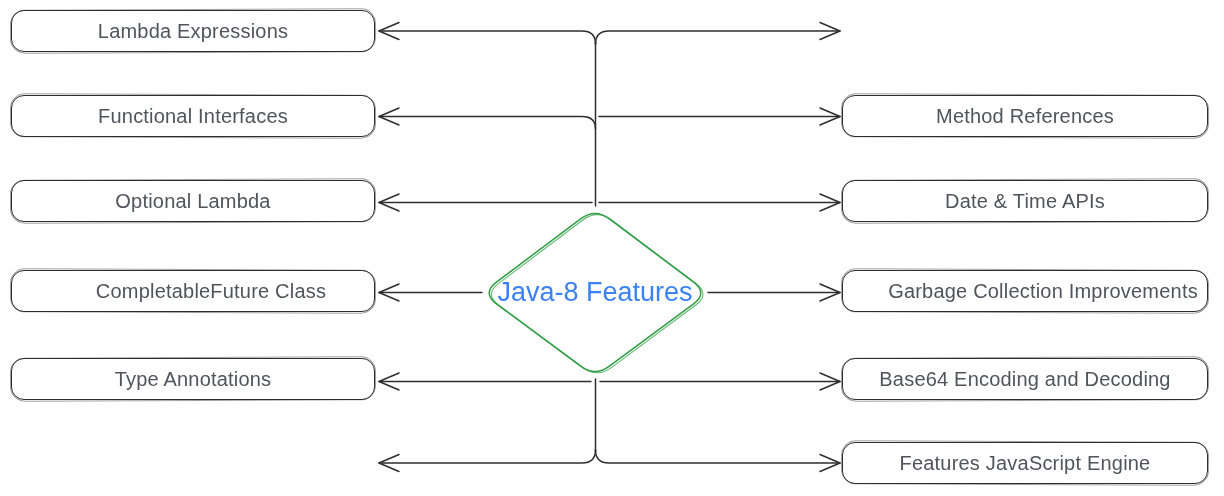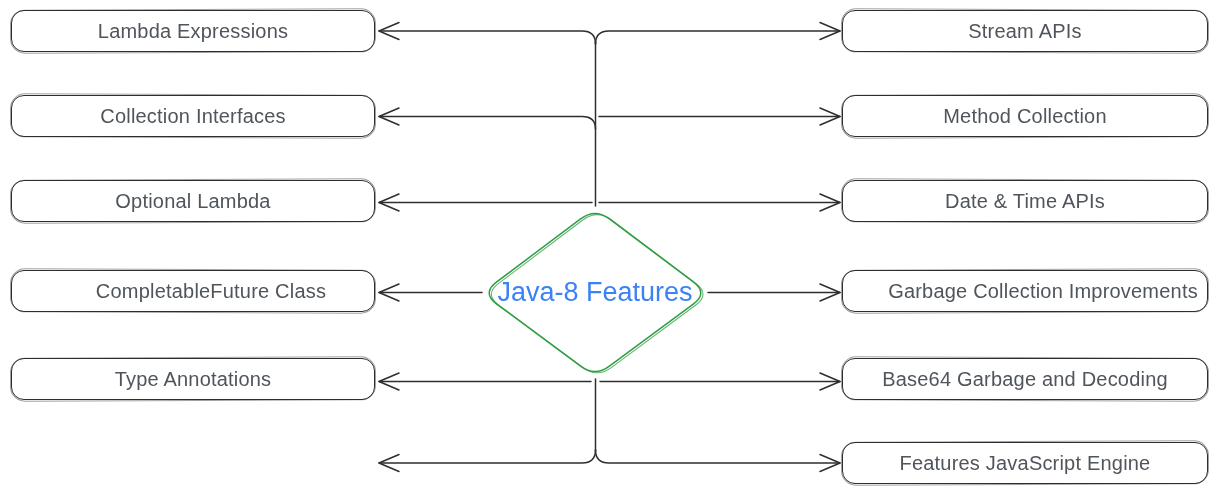--- a/index.html
+++ b/index.html
@@ -128,27 +128,26 @@
       <path d="M820,454.5 L840,463 L820,471.5"></path>
     </g>
 
     <g stroke="#2f9e44">
       <path stroke-width="1.5" d="M496.4,282.2 L580.6,218.8 Q595,208 609.4,218.8 L693.6,282.2 Q708,293 693.6,303.8 L609.4,366.2 Q595,377 580.6,366.2 L496.4,303.8 Q482,293 496.4,282.2 Z"></path>
       <path stroke-width="1.1" opacity="0.75" transform="translate(2.2,1.2)" d="M496.4,282.2 L580.6,218.8 Q595,208 609.4,218.8 L693.6,282.2 Q708,293 693.6,303.8 L609.4,366.2 Q595,377 580.6,366.2 L496.4,303.8 Q482,293 496.4,282.2 Z"></path>
     </g>
   </svg>
 
   <div class="node left row1">Lambda Expressions</div>
-  <div class="node left row2">Collection Interfaces</div>
+  <div class="node left row2">Functional Interfaces</div>
   <div class="node left row3">Optional Lambda</div>
   <div class="node left row4">CompletableFuture Class</div>
   <div class="node left row5">Type Annotations</div>
 
-  <div class="node right row1">Stream APIs</div>
-  <div class="node right row2">Method Collection</div>
+  <div class="node right row2">Method References</div>
   <div class="node right row3">Date &amp; Time APIs</div>
   <div class="node right row4">Garbage Collection Improvements</div>
-  <div class="node right row5">Base64 Garbage and Decoding</div>
+  <div class="node right row5">Base64 Encoding and Decoding</div>
   <div class="node right row6">Features JavaScript Engine</div>
 
   <div class="center-label">Java-8 Features</div>
 
 </div>
 
 </body></html>

